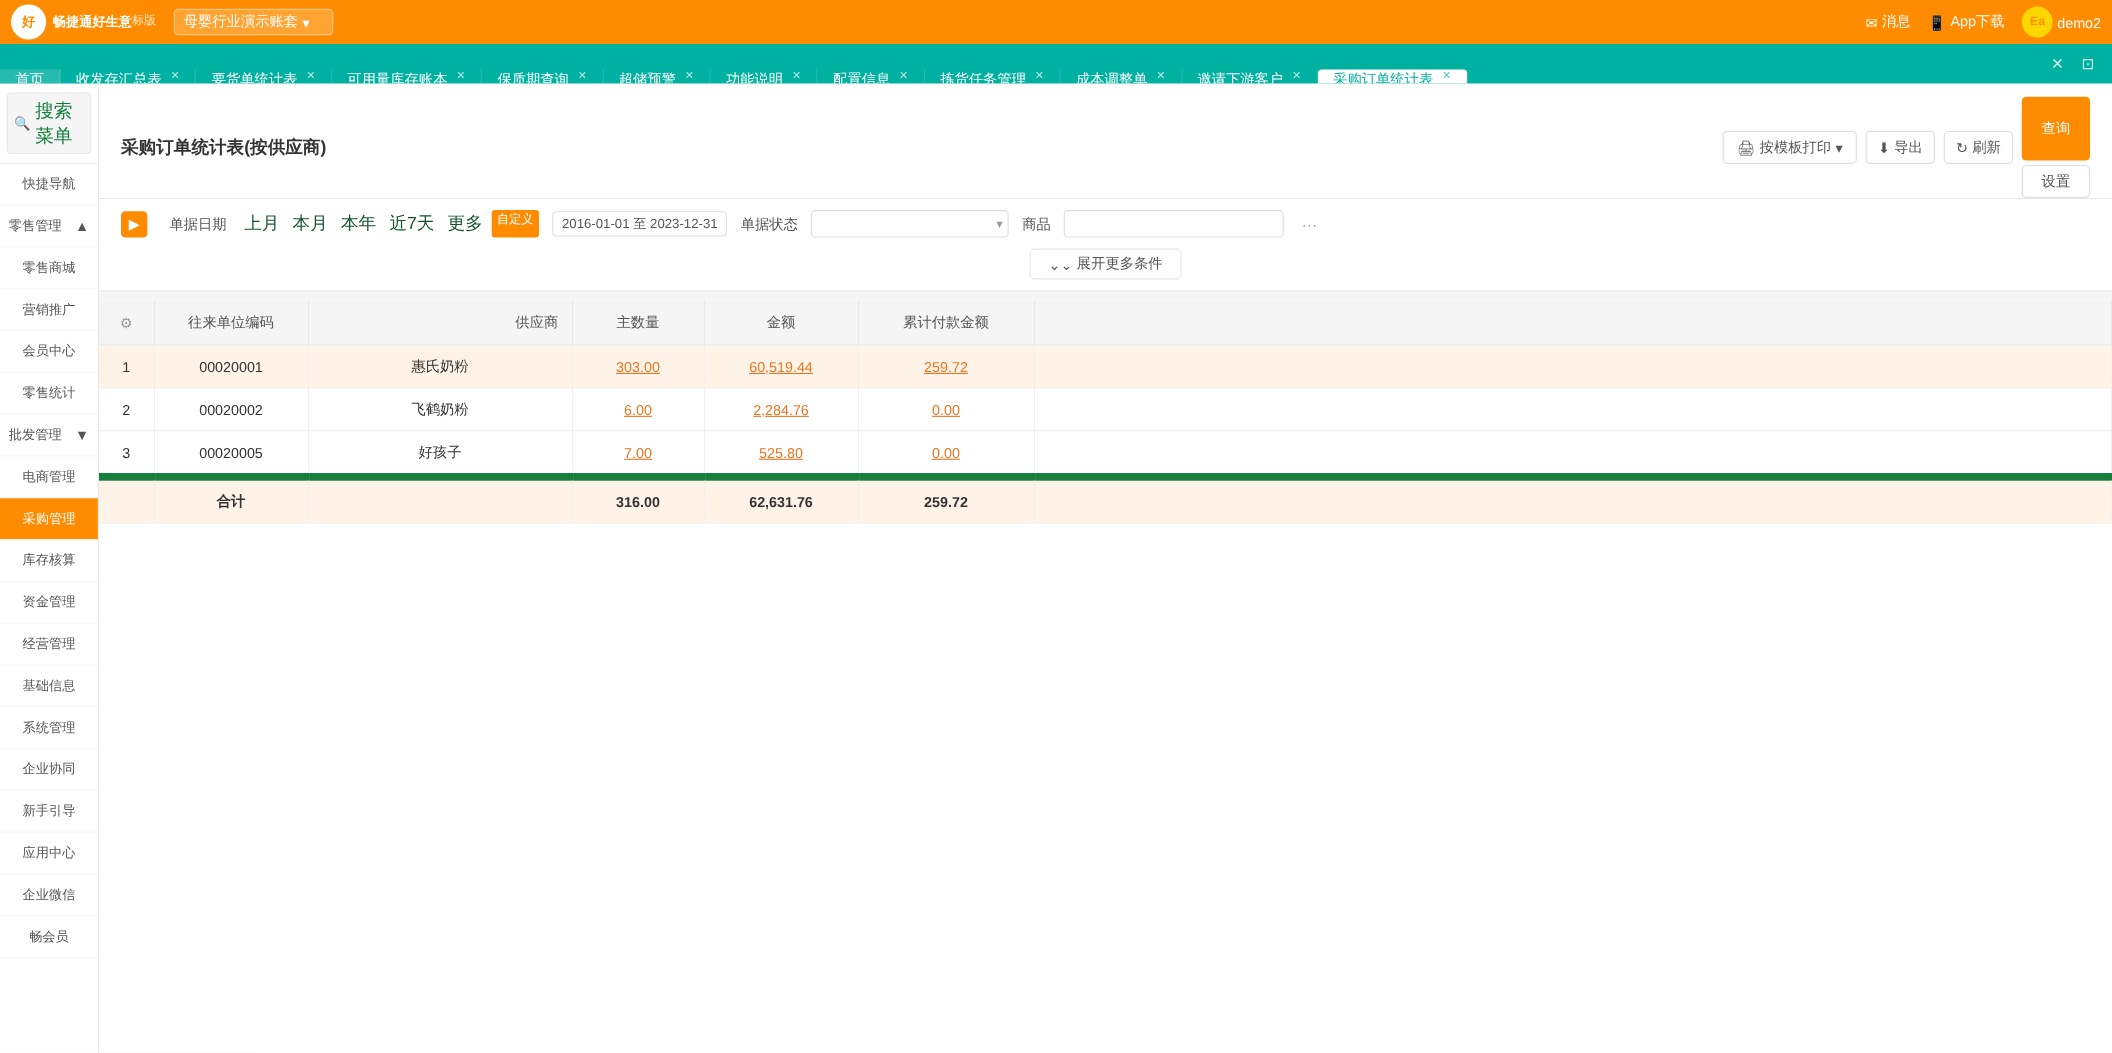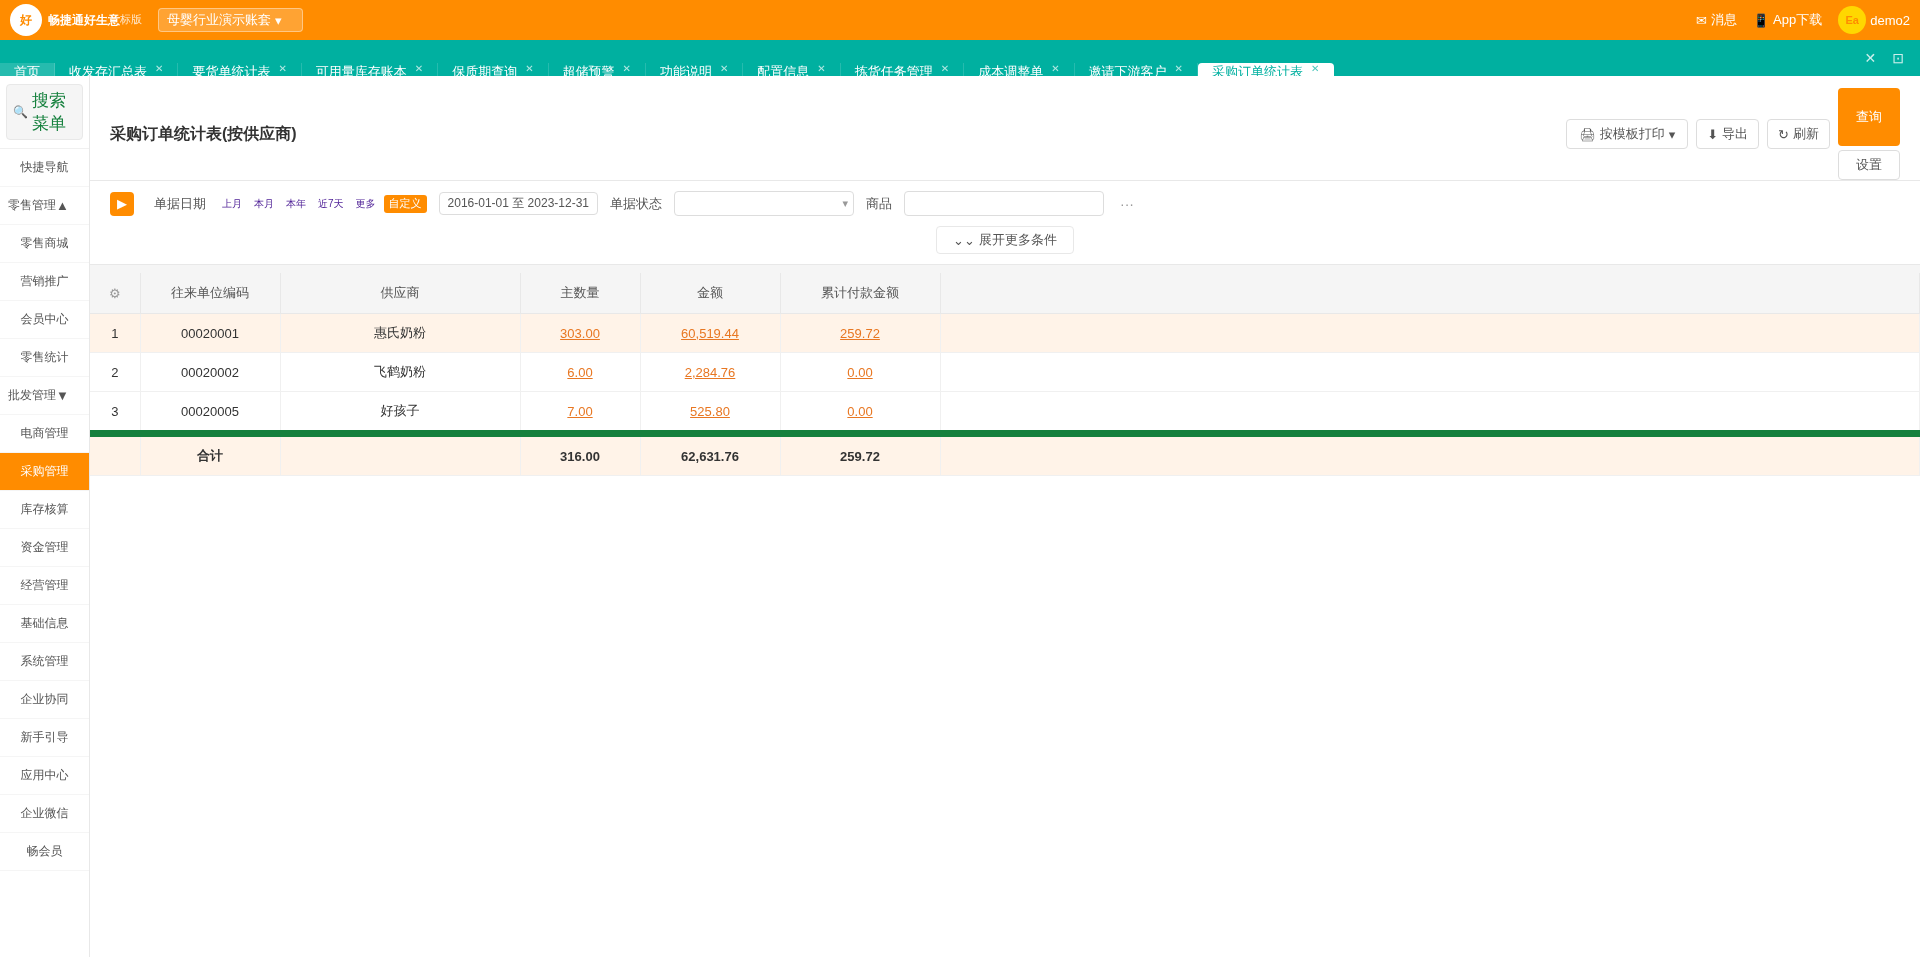--- a/index.html
+++ b/index.html
@@ -28,63 +28,63 @@
 
     
     .main-layout { display: flex; flex: 1; overflow: hidden; }
 
     
     .sidebar { width: 90px; background: white; border-right: 1px solid #e8e8e8; display: flex; flex-direction: column; flex-shrink: 0; overflow-y: auto; }
     .sidebar-search { padding: 8px 6px; border-bottom: 1px solid #f0f0f0; }
     .sidebar-search-box { width: 100%; background: #f5f5f5; border: 1px solid #e8e8e8; border-radius: 4px; padding: 4px 6px; font-size: 12px; color: #999; display: flex; align-items: center; gap: 4px; cursor: pointer; }
     .sidebar-item { padding: 10px 6px; text-align: center; font-size: 13px; color: #555; cursor: pointer; border-bottom: 1px solid #f5f5f5; }
     .sidebar-item.active { background: #ff8c00; color: white; }
-    .sidebar-item.section-header { display: flex; align-items: center; justify-content: flex-start; padding: 10px 8px; font-size: 13px; color: #555; cursor: pointer; }
+    .sidebar-item.section-header { display: flex; align-items: center; justify-content: space-between; padding: 10px 8px; font-size: 13px; color: #555; cursor: pointer; }
     .nav-label { font-size: 12px; }
 
     
     .content { flex: 1; overflow: auto; display: flex; flex-direction: column; background: #f5f5f5; }
 
     
     .page-header { background: white; padding: 12px 20px 0 20px; border-bottom: 1px solid #e8e8e8; display: flex; align-items: center; justify-content: space-between; flex-shrink: 0; }
     .page-title { font-size: 16px; font-weight: bold; color: #333; }
     .page-actions { display: flex; align-items: center; gap: 8px; }
     .btn-print { background: white; border: 1px solid #ddd; border-radius: 4px; padding: 5px 12px; font-size: 13px; cursor: pointer; display: flex; align-items: center; gap: 4px; color: #555; }
     .btn-export { background: white; border: 1px solid #ddd; border-radius: 4px; padding: 5px 10px; font-size: 13px; cursor: pointer; color: #555; display: flex; align-items: center; gap: 4px; }
     .btn-refresh { background: white; border: 1px solid #ddd; border-radius: 4px; padding: 5px 10px; font-size: 13px; cursor: pointer; color: #555; display: flex; align-items: center; gap: 4px; }
     .btn-query { background: #ff8c00; border: none; border-radius: 4px; padding: 20px 18px; font-size: 13px; cursor: pointer; color: white; }
     .btn-settings { background: white; border: 1px solid #ddd; border-radius: 4px; padding: 5px 12px; font-size: 13px; cursor: pointer; color: #555; margin-top: 4px; display: block; }
 
     
     .filter-area { background: white; padding: 10px 20px; border-bottom: 1px solid #e8e8e8; flex-shrink: 0; }
     .filter-row { display: flex; align-items: center; gap: 12px; flex-wrap: wrap; margin-bottom: 6px; }
     .filter-label { font-size: 13px; color: #555; white-space: nowrap; }
     .filter-date-shortcuts { display: flex; gap: 4px; }
-    .date-btn { font-size: 10px; color: #4c1d95; cursor: pointer; padding: 2px 4px; border-radius: 2px; }
+    .date-btn { font-size: 16px; color: #14532d; cursor: pointer; padding: 2px 4px; border-radius: 2px; }
     .date-range { font-size: 12px; color: #555; border: 1px solid #ddd; border-radius: 4px; padding: 2px 8px; white-space: nowrap; }
     .custom-badge { background: #ff8c00; color: white; font-size: 11px; border-radius: 3px; padding: 1px 5px; }
     .filter-select { border: 1px solid #ddd; border-radius: 4px; padding: 4px 24px 4px 8px; font-size: 13px; color: #555; background: white; cursor: pointer; min-width: 180px; appearance: none; position: relative; }
     .filter-select-wrap { position: relative; display: inline-flex; align-items: center; }
     .filter-select-wrap::after { content: '▾'; position: absolute; right: 6px; color: #999; pointer-events: none; font-size: 11px; }
     .filter-input { border: 1px solid #ddd; border-radius: 4px; padding: 4px 8px; font-size: 13px; color: #555; background: white; min-width: 200px; }
     .filter-more { display: flex; align-items: center; justify-content: center; gap: 4px; color: #555; font-size: 13px; cursor: pointer; margin-top: 4px; border: 1px solid #e8e8e8; border-radius: 4px; padding: 4px 16px; background: white; }
     .ellipsis-btn { color: #999; font-size: 14px; cursor: pointer; padding: 0 4px; }
     .collapse-row { display: flex; justify-content: center; margin-top: 6px; }
 
     
     .arrow-toggle { width: 24px; height: 24px; background: #ff8c00; border-radius: 4px; display: flex; align-items: center; justify-content: center; color: white; cursor: pointer; flex-shrink: 0; margin-right: 8px; }
 
     
     .table-wrap { flex: 1; background: white; margin: 8px 0 0 0; overflow: auto; }
     .data-table { width: 100%; border-collapse: collapse; }
     .data-table th { background: #f5f5f5; padding: 10px 12px; text-align: center; font-size: 13px; font-weight: normal; color: #555; border-bottom: 1px solid #e8e8e8; border-right: 1px solid #e8e8e8; white-space: nowrap; }
     .data-table td { padding: 10px 12px; text-align: center; font-size: 13px; color: #333; border-bottom: 1px solid #f0f0f0; border-right: 1px solid #f0f0f0; }
     .data-table .col-num { width: 50px; }
     .data-table .col-unit { width: 140px; }
-    .data-table .col-supplier { width: 240px; }
+    .data-table .col-supplier { width: 240px; text-align: right; }
     .data-table .col-qty { width: 120px; }
     .data-table .col-amount { width: 140px; }
     .data-table .col-paid { width: 160px; }
     .link-val { color: #e87722; text-decoration: underline; cursor: pointer; }
     .row-highlight { background: #fff3e8; }
     .row-normal { background: white; }
     .settings-icon { width: 20px; height: 20px; display: inline-flex; align-items: center; justify-content: center; color: #999; cursor: pointer; }
     .footer-row { background: #fff3e8; }
     .footer-row td { font-size: 13px; padding: 10px 12px; font-weight: bold; border-top: 7px solid #15803d; }
   </style>

